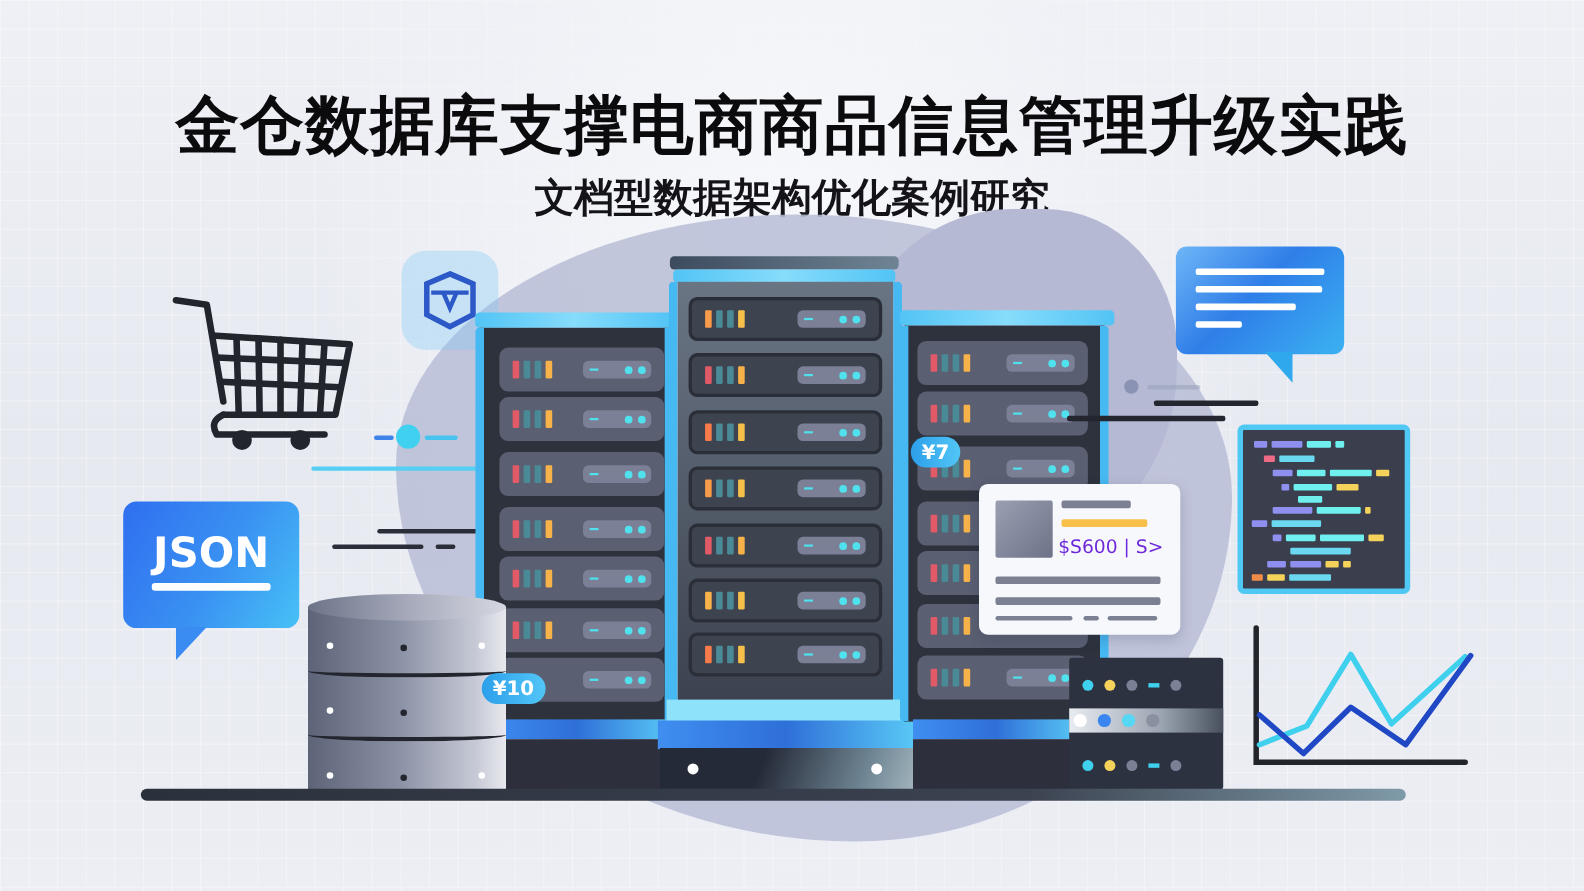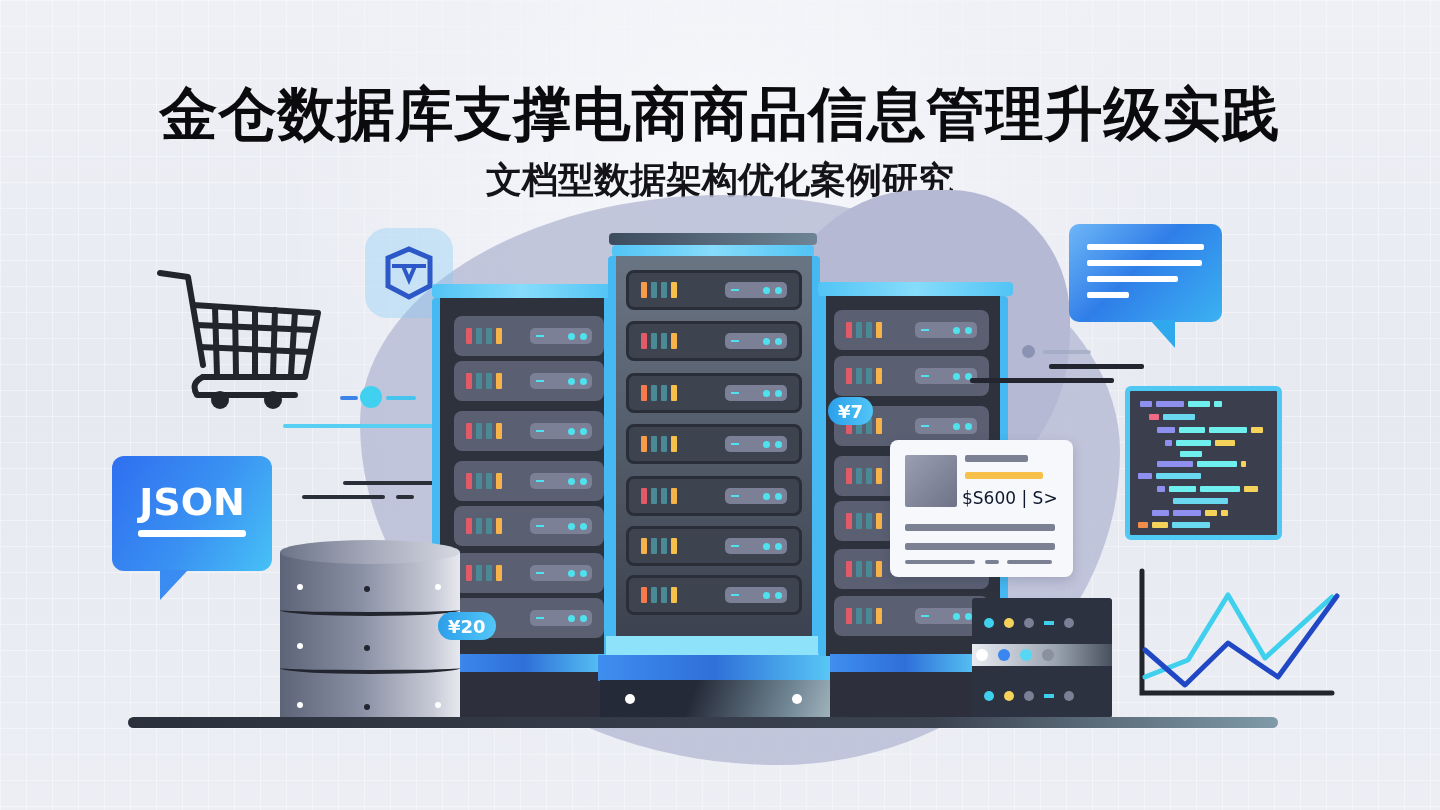--- a/index.html
+++ b/index.html
@@ -100,21 +100,21 @@
     position: absolute; height: 28px; border-radius: 14px; padding: 0 10px;
     background: linear-gradient(90deg,#2c9fea,#52c6f7); color: #fff; font-weight: bold; font-size: 18px;
     display: flex; align-items: center;
   }
   .product-card {
     position: absolute; left: 890px; top: 440px; width: 183px; height: 137px;
     background: #f7f8fb; border-radius: 8px; box-shadow: 0 4px 12px rgba(40,50,80,0.2);
   }
   .product-card .img { position:absolute; left: 15px; top: 15px; width: 52px; height: 52px; background: linear-gradient(135deg,#9a9fb2,#6d7287); border-radius: 2px; }
   .product-card .bar { position:absolute; height: 7px; border-radius: 2px; background: #7b8092; }
-  .product-card .price { position:absolute; left: 72px; top: 48px; font-size: 17px; color: #0f172a; }
+  .product-card .price { position:absolute; left: 72px; top: 48px; font-size: 17px; color: #6d28d9; }
   .code-panel {
     position: absolute; left: 1125px; top: 386px; width: 157px; height: 154px;
     background: #3a3e4d; border: 5px solid #50c8f4; border-radius: 6px;
   }
   .code-line { position:absolute; height: 6px; border-radius: 1px; }
   .line-chart { position:absolute; left: 1130px; top: 565px; width: 210px; height: 135px; }
   .cart { position:absolute; left: 155px; top: 265px; width: 170px; height: 150px; }
   .shield { position:absolute; left: 365px; top: 228px; width: 88px; height: 90px;
     background: rgba(130,200,245,0.35); border-radius: 22px; display:flex; align-items:center; justify-content:center; }
   .connector { position:absolute; height: 4px; border-radius: 2px; }
@@ -491,21 +491,21 @@
 
 <div style="position:absolute;left:1022px;top:345px;width:13px;height:13px;border-radius:50%;background:#8a93b3;"></div>
 <div class="connector" style="left:1043px;top:350px;width:48px;background:#9aa3bd;opacity:0.6;"></div>
 <div class="connector" style="left:1049px;top:364px;width:95px;height:5px;background:#23262e;"></div>
 <div class="connector" style="left:970px;top:378px;width:144px;height:5px;background:#23262e;"></div>
 
 <div class="price-tag" style="left:828px;top:397px;">
   <span>¥7</span>
 </div>
 <div class="price-tag" style="left:438px;top:612px;">
-  <span>¥20</span>
+  <span>¥10</span>
 </div>
 
 <div class="product-card">
   <div class="img"></div>
   <div class="bar" style="left:75px;top:15px;width:63px;background:#7b8092;"></div>
   <div class="bar" style="left:75px;top:32px;width:78px;background:#f7c04a;"></div>
   <div class="price">$S600 | S&gt;</div>
   <div class="bar" style="left:15px;top:84px;width:150px;"></div>
   <div class="bar" style="left:15px;top:103px;width:150px;"></div>
   <div class="bar" style="left:15px;top:120px;width:70px;height:4px;"></div>

